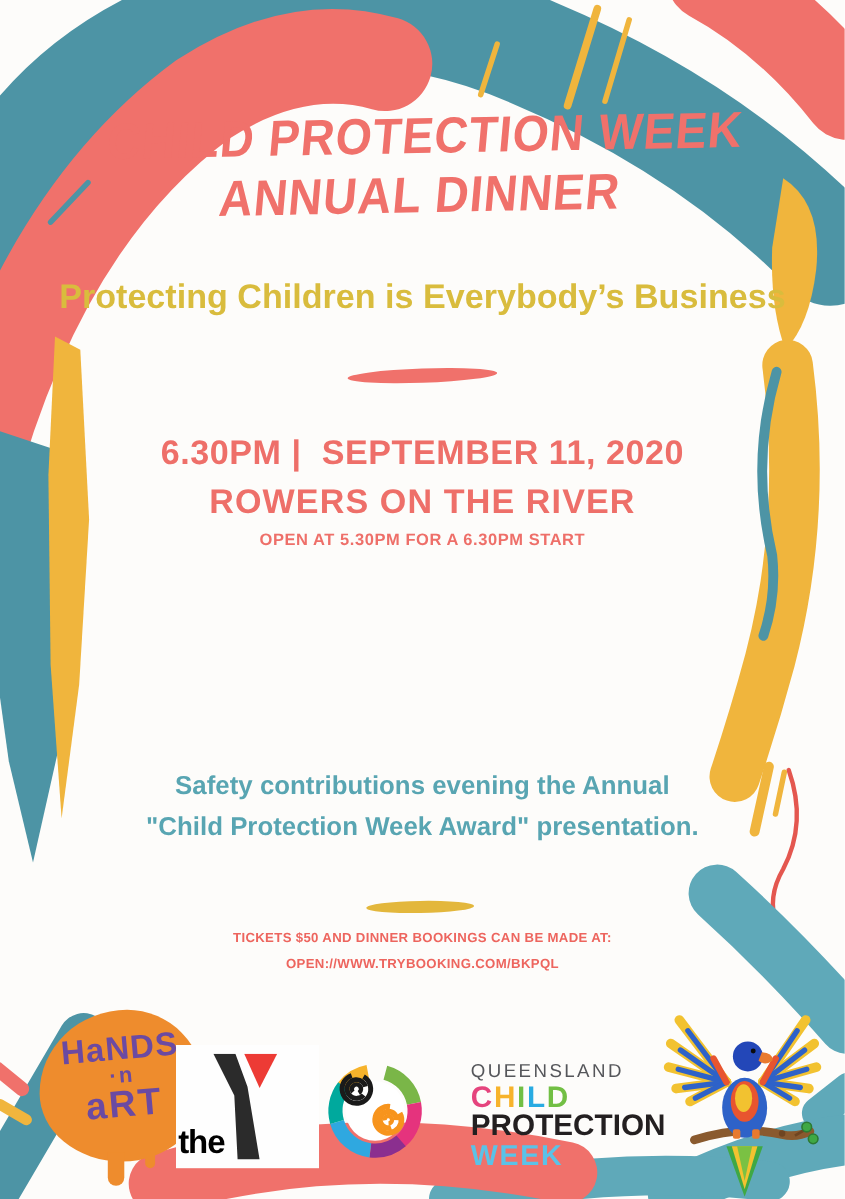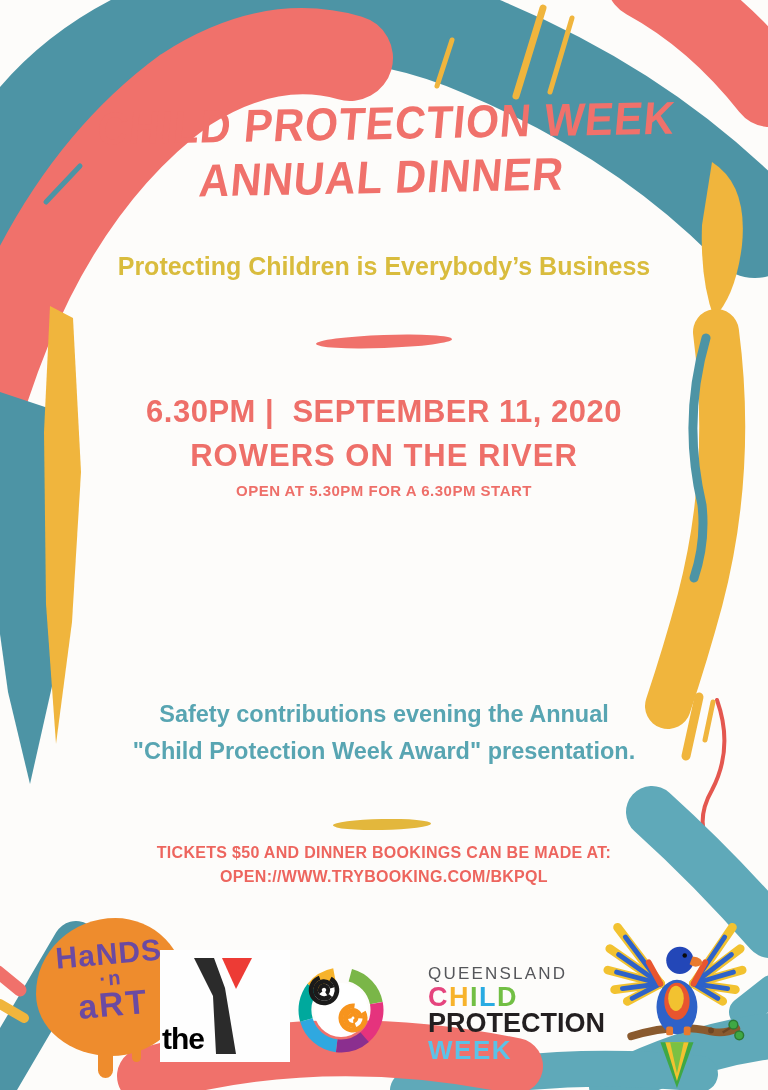--- a/index.html
+++ b/index.html
@@ -13,37 +13,37 @@
   .title{
     position:absolute;left:0;top:96px;width:768px;margin:0;
     text-align:center;color:#f0716b;font-weight:700;
     font-size:46px;line-height:54px;letter-spacing:1px;
     transform:skewX(-6deg) scaleX(.92) rotate(-1deg);
   }
   .tline{display:block;}
 
   .tagline{
     position:absolute;left:0;top:252px;width:768px;text-align:center;
-    color:#d9bc3d;font-weight:700;font-size:25px;
+    color:#d9bc3d;font-weight:700;font-size:31px;
   }
 
   .divider{position:absolute;border-radius:50%;}
   .coral-divider{left:316px;top:335px;width:136px;height:13px;background:#f0716b;transform:rotate(-2deg);}
   .yellow-divider{left:333px;top:819px;width:98px;height:11px;background:#e3b73c;transform:rotate(-1deg);}
 
   .event{position:absolute;left:0;top:390px;width:768px;text-align:center;color:#ee6f69;font-weight:700;}
   .ev-date{font-size:31px;line-height:44px;letter-spacing:.5px;white-space:pre-wrap;}
   .ev-venue{font-size:31px;line-height:44px;letter-spacing:1px;text-align:center;}
   .ev-doors{font-size:15px;line-height:26px;letter-spacing:.5px;}
 
   .program{position:absolute;left:0;top:530px;width:768px;text-align:center;color:#58a5b2;font-weight:700;font-size:24px;line-height:36px;}
 
   .support{position:absolute;left:0;top:696px;width:768px;text-align:center;color:#58a5b2;font-weight:700;font-size:23.5px;line-height:37px;}
 
-  .tickets{position:absolute;left:0;top:841px;width:768px;text-align:center;color:#ed655e;font-weight:700;font-size:16px;line-height:23.5px;letter-spacing:.3px;}
+  .tickets{position:absolute;left:0;top:841px;width:768px;text-align:center;color:#ed655e;font-weight:700;font-size:12px;line-height:23.5px;letter-spacing:.3px;}
   .booking-url{display:block;}
 
   
   .logo-hoa{position:absolute;left:36px;top:918px;width:156px;height:152px;}
   .hoa-blob{position:absolute;left:0;top:0;width:150px;height:138px;background:#ee8c2d;
     border-radius:53% 47% 50% 50% / 55% 52% 48% 45%;}
   .hoa-drip1{position:absolute;left:62px;top:130px;width:15px;height:30px;background:#ee8c2d;border-radius:0 0 9px 9px;}
   .hoa-drip2{position:absolute;left:96px;top:128px;width:9px;height:16px;background:#ee8c2d;border-radius:0 0 6px 6px;}
   .hoa-text{position:absolute;left:0;top:22px;width:150px;text-align:center;color:#6b4aa2;font-weight:800;transform:rotate(-5deg);}
   .hoa-l1{font-size:30px;line-height:28px;letter-spacing:1px;}

